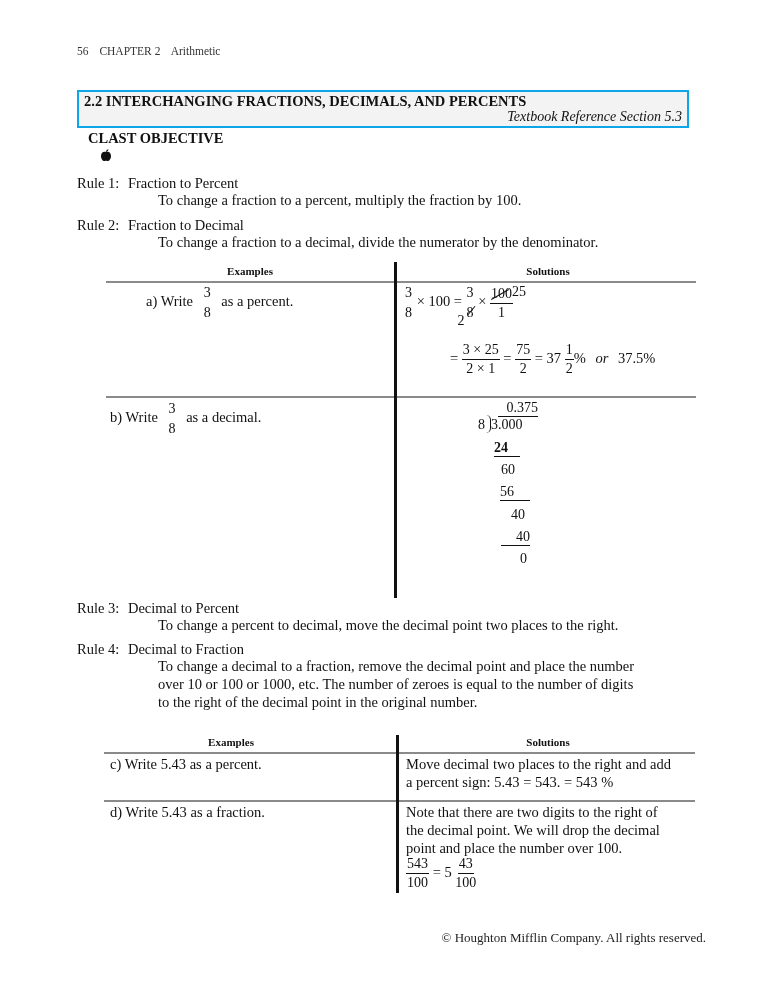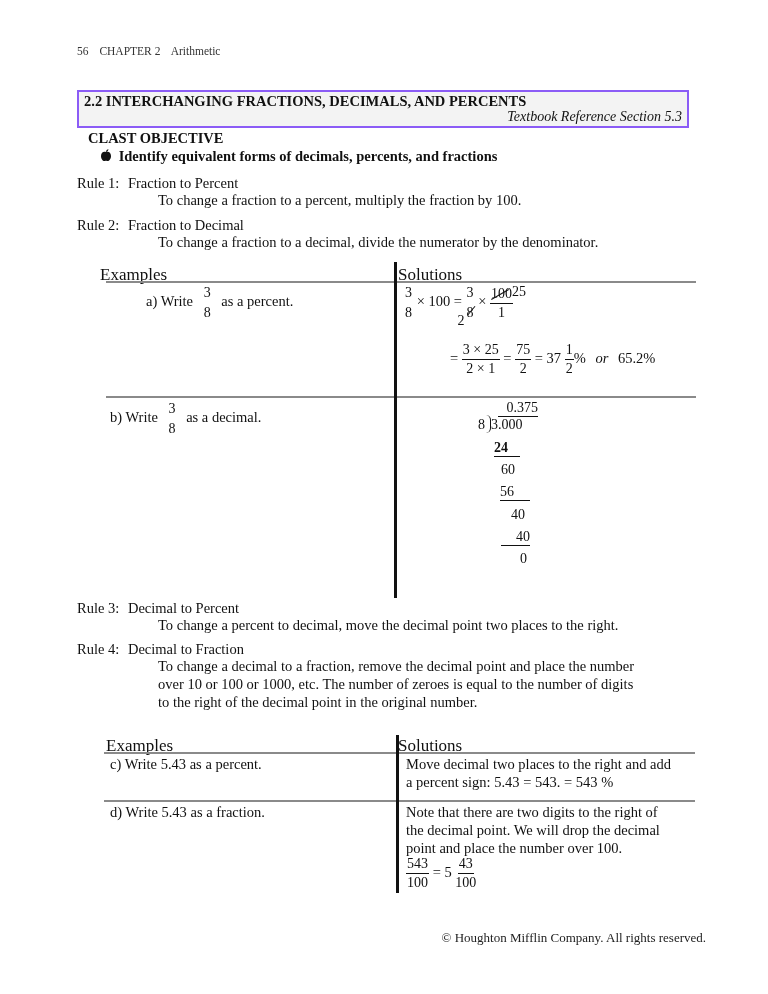--- a/index.html
+++ b/index.html
@@ -6,54 +6,53 @@
   body {
     width: 768px; height: 994px; position: relative; overflow: hidden;
     font-family: "Liberation Serif", "DejaVu Serif", serif;
     color: #111;
   }
   .abs { position: absolute; }
   .header-line { left: 77px; top: 45px; font-size: 11.5px; color: #333; }
   .header-line span { margin-right: 8px; }
   .rule-h { left: 77px; font-weight: normal; font-size: 14.5px; }
   .rule-t { left: 158px; font-size: 14.5px; }
-  .col-head { font-weight: normal; font-size: 17px; text-align: left; }
+  .col-head { font-weight: bold; font-size: 11px; text-align: center; }
   .hline { height: 1.5px; background: #8a8a8a; }
   .vline { width: 3px; background: #111; }
   .txt { font-size: 14.5px; }
   .frac { display: inline-flex; flex-direction: column; align-items: center; vertical-align: middle; line-height: 1; font-size: 14px; }
   .frac .n { padding: 0 1px; border-bottom: 1px solid #111; padding-bottom: 2px; }
   .frac .d { padding-top: 2px; }
   .math { font-size: 14.5px; white-space: nowrap; }
   .longdiv { font-size: 14px; }
   .footer { right: 62px; top: 930px; font-size: 13px; color: #222; }
 </style>
 </head>
 <body>
 
 <div class="abs header-line">
   <span>56</span>
   <span style="">CHAPTER 2</span>
   <span>Arithmetic</span>
 </div>
 
-<div class="abs" style="left:77px;top:90px;width:612px;height:38px;border:2px solid #8b5cf6;background:#f3f3f3;box-sizing:border-box;">
+<div class="abs" style="left:77px;top:90px;width:612px;height:38px;border:2px solid #0ea5e9;background:#f3f3f3;box-sizing:border-box;">
   <div class="abs" style="left:5px;top:1px;font-weight:bold;font-size:14.5px;white-space:nowrap;">2.2 INTERCHANGING FRACTIONS, DECIMALS, AND PERCENTS</div>
   <div class="abs" style="right:5px;top:17px;font-style:italic;font-size:14px;white-space:nowrap;">Textbook Reference Section 5.3</div>
 </div>
 
 <div class="abs" style="left:88px;top:130px;font-weight:bold;font-size:14.5px;">CLAST OBJECTIVE</div>
 <div class="abs" style="left:100px;top:148px;font-weight:bold;font-size:14.5px;white-space:nowrap;">
   <span style="display:inline-block;vertical-align:-1px;margin-right:3px;">
     <svg width="12" height="13" viewBox="0 0 12 13">
         <path d="M6 3 C4 2 1 3 1 7 C1 10 3 12.5 5 12 C5.6 11.8 6.4 11.8 7 12 C9 12.5 11 10 11 7 C11 3 8 2 6 3Z" fill="#111"></path>
         <path d="M6 3 C6 1.5 7 0.5 8.5 0.3 C8.3 1.8 7.3 2.8 6 3Z" fill="#111"></path>
       </svg>
   </span>
-  <span>Identify equivalent forms of decimals, percents, and fractions</span>
 </div>
 
 <div class="abs rule-h" style="top:175px;">
   <span>Rule 1:</span>
   <span style="margin-left:5px">Fraction to Percent</span>
 </div>
 <div class="abs rule-t" style="top:192px;">To change a fraction to a percent, multiply the fraction by 100.</div>
 
 <div class="abs rule-h" style="top:217px;">
   <span>Rule 2:</span>
@@ -111,21 +110,21 @@
   <span class="frac">
     <span class="n">75</span>
     <span class="d">2</span>
   </span>
   <span>= 37</span>
   <span class="frac">
     <span class="n">1</span>
     <span class="d">2</span>
   </span><span>%</span>
   <span style="font-style:italic;margin:0 6px;">or</span>
-  <span>65.2%</span>
+  <span>37.5%</span>
 </div>
 
 <div class="abs txt" style="left:110px;top:402px;white-space:nowrap;">
   <span>b) Write</span>
   <span class="frac" style="margin:0 6px;">
     <span class="n" style="border-bottom:none;padding-bottom:4px;">3</span>
     <span class="d">8</span>
   </span>
   <span>as a decimal.</span>
 </div>

